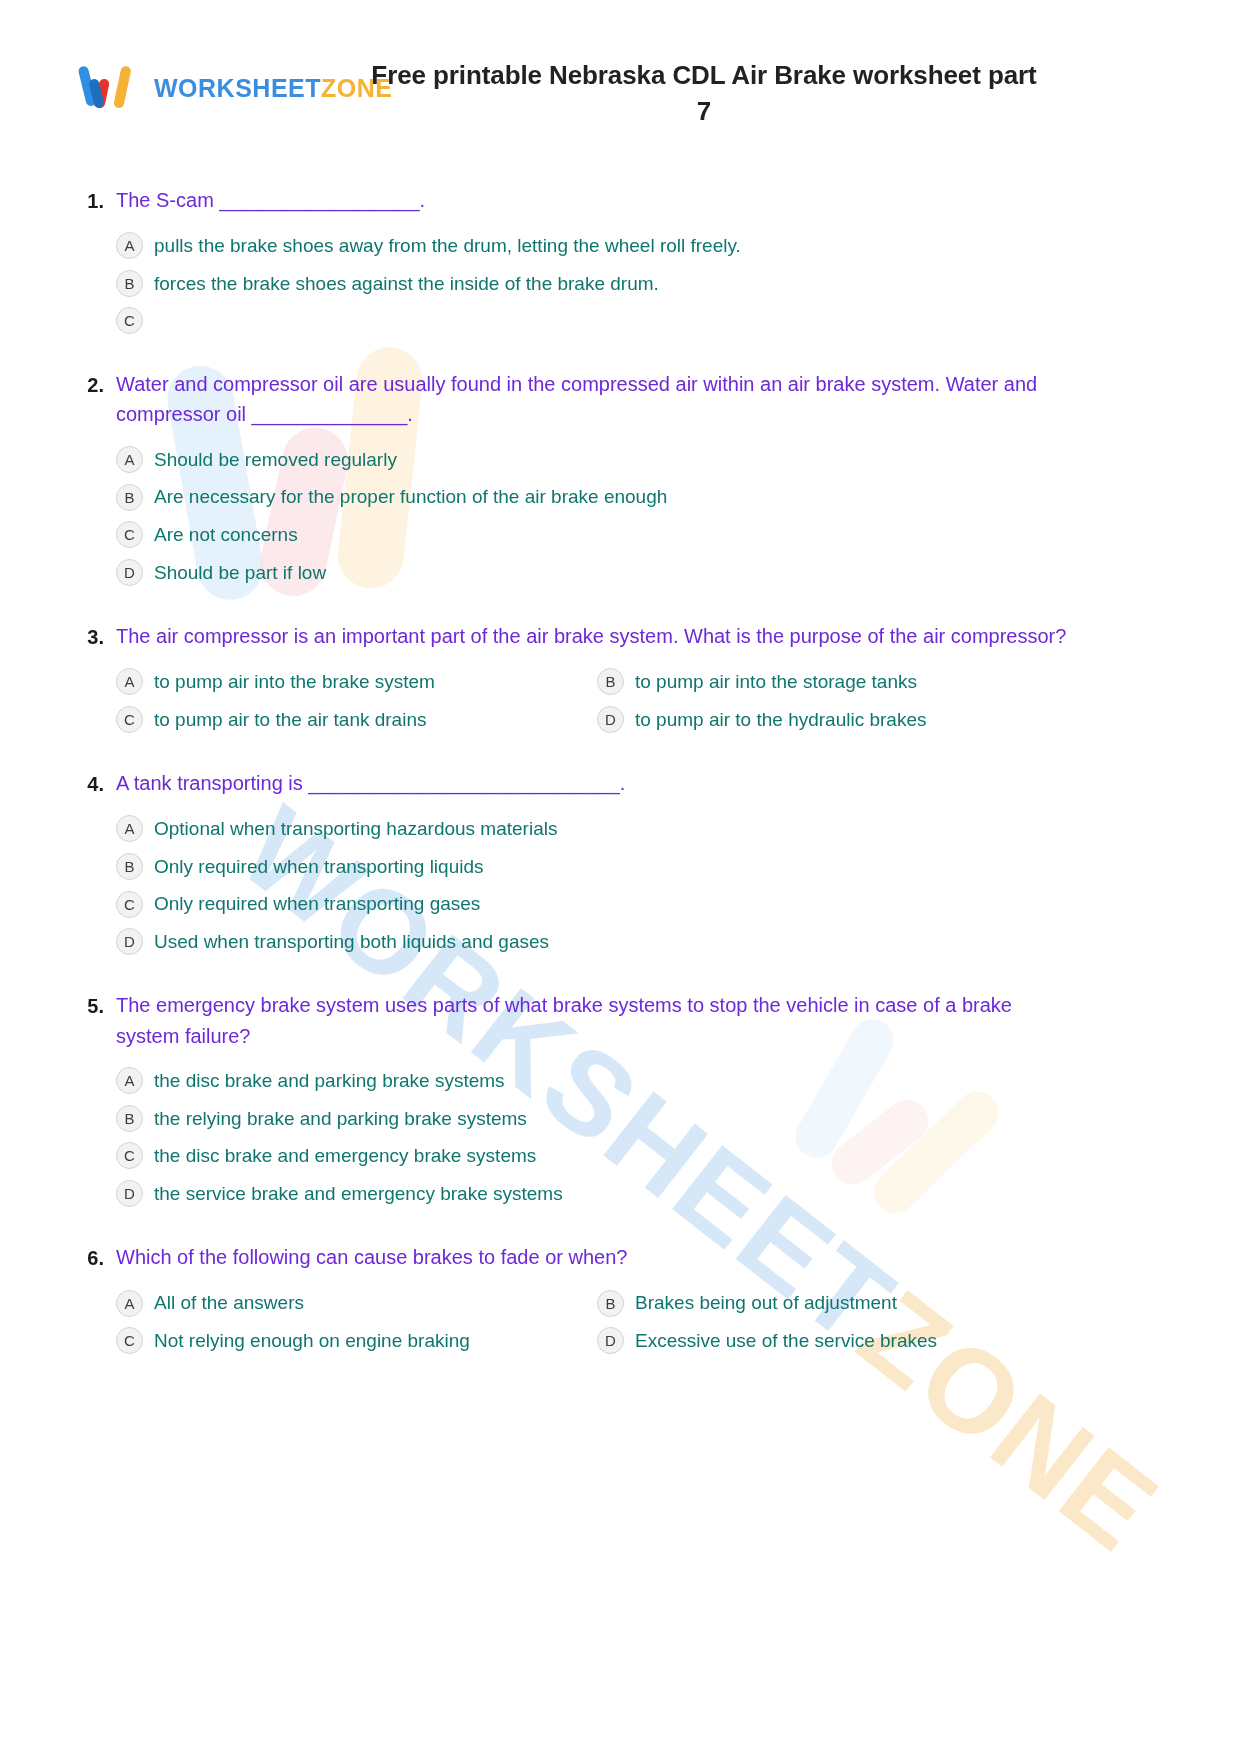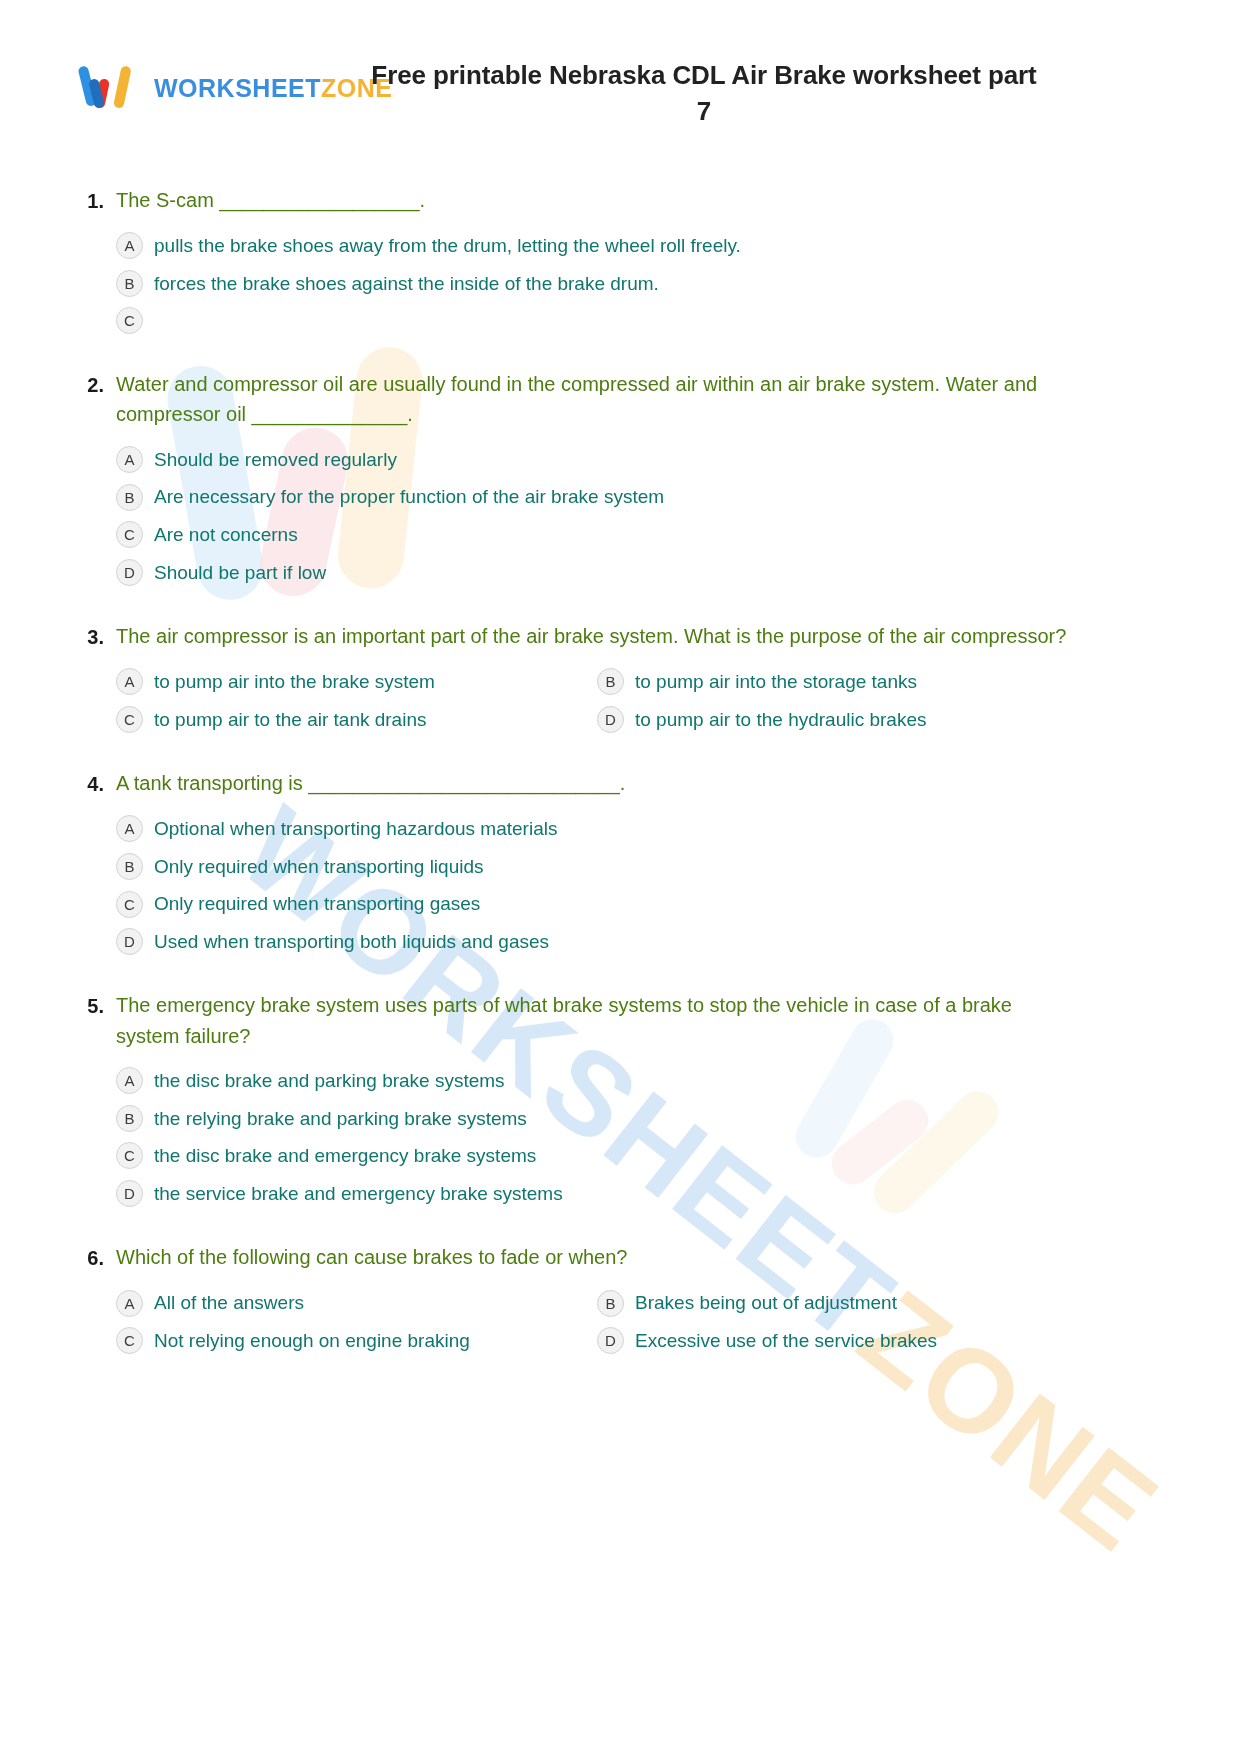--- a/index.html
+++ b/index.html
@@ -132,21 +132,21 @@
     font-size: 20px;
     font-weight: 700;
     line-height: 1.5;
     color: #1a1a1a;
     flex: 0 0 auto;
     padding-top: 1px;
   }
   .q-text {
     font-size: 20px;
     line-height: 1.52;
-    color: #4d7c0f;
+    color: #6d28d9;
     flex: 1 1 auto;
   }
 
   .opts {
     margin-top: 11px;
     padding-left: 38px;
   }
   .opts.one-col .opt { width: 100%; }
   .opts.two-col {
     display: flex;
@@ -248,21 +248,21 @@
             <div class="q-num">2.</div>
             <div class="q-text">Water and compressor oil are usually found in the compressed air within an air brake system. Water and compressor oil ______________.</div>
           </div>
           <div class="opts one-col">
             <div class="opt">
               <div class="opt-badge">A</div>
               <div class="opt-text">Should be removed regularly</div>
             </div>
             <div class="opt">
               <div class="opt-badge">B</div>
-              <div class="opt-text">Are necessary for the proper function of the air brake system</div>
+              <div class="opt-text">Are necessary for the proper function of the air brake enough</div>
             </div>
             <div class="opt">
               <div class="opt-badge">C</div>
               <div class="opt-text">Are not concerns</div>
             </div>
             <div class="opt">
               <div class="opt-badge">D</div>
               <div class="opt-text">Should be part if low</div>
             </div>
           </div>

